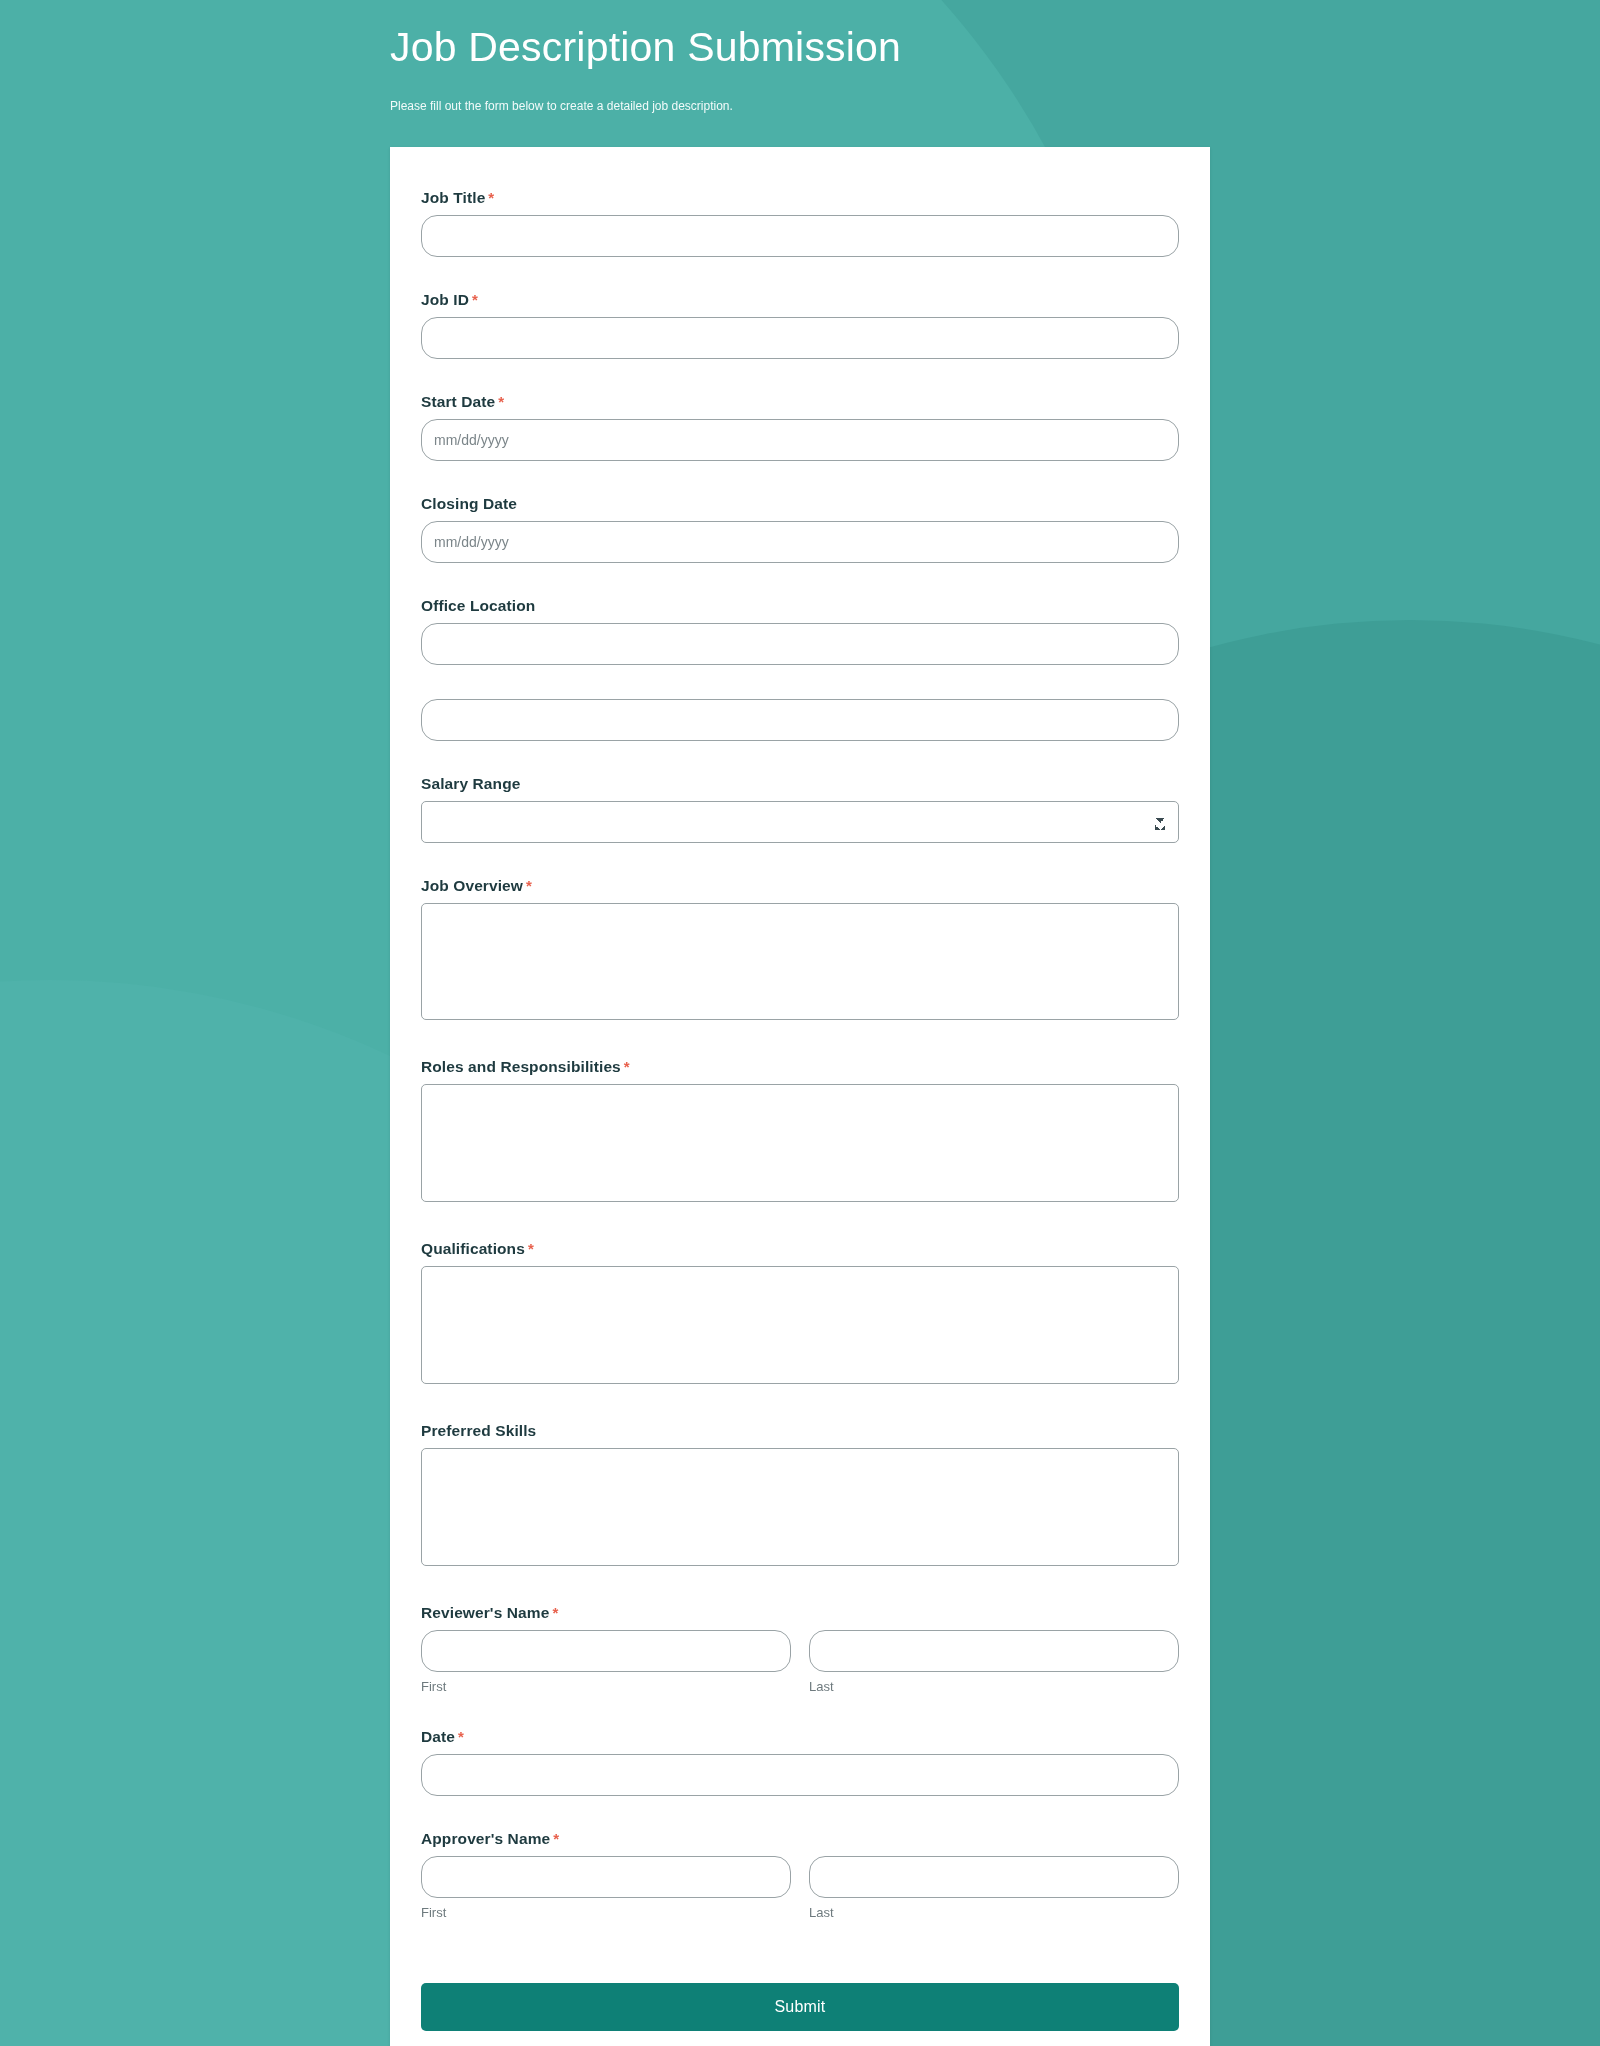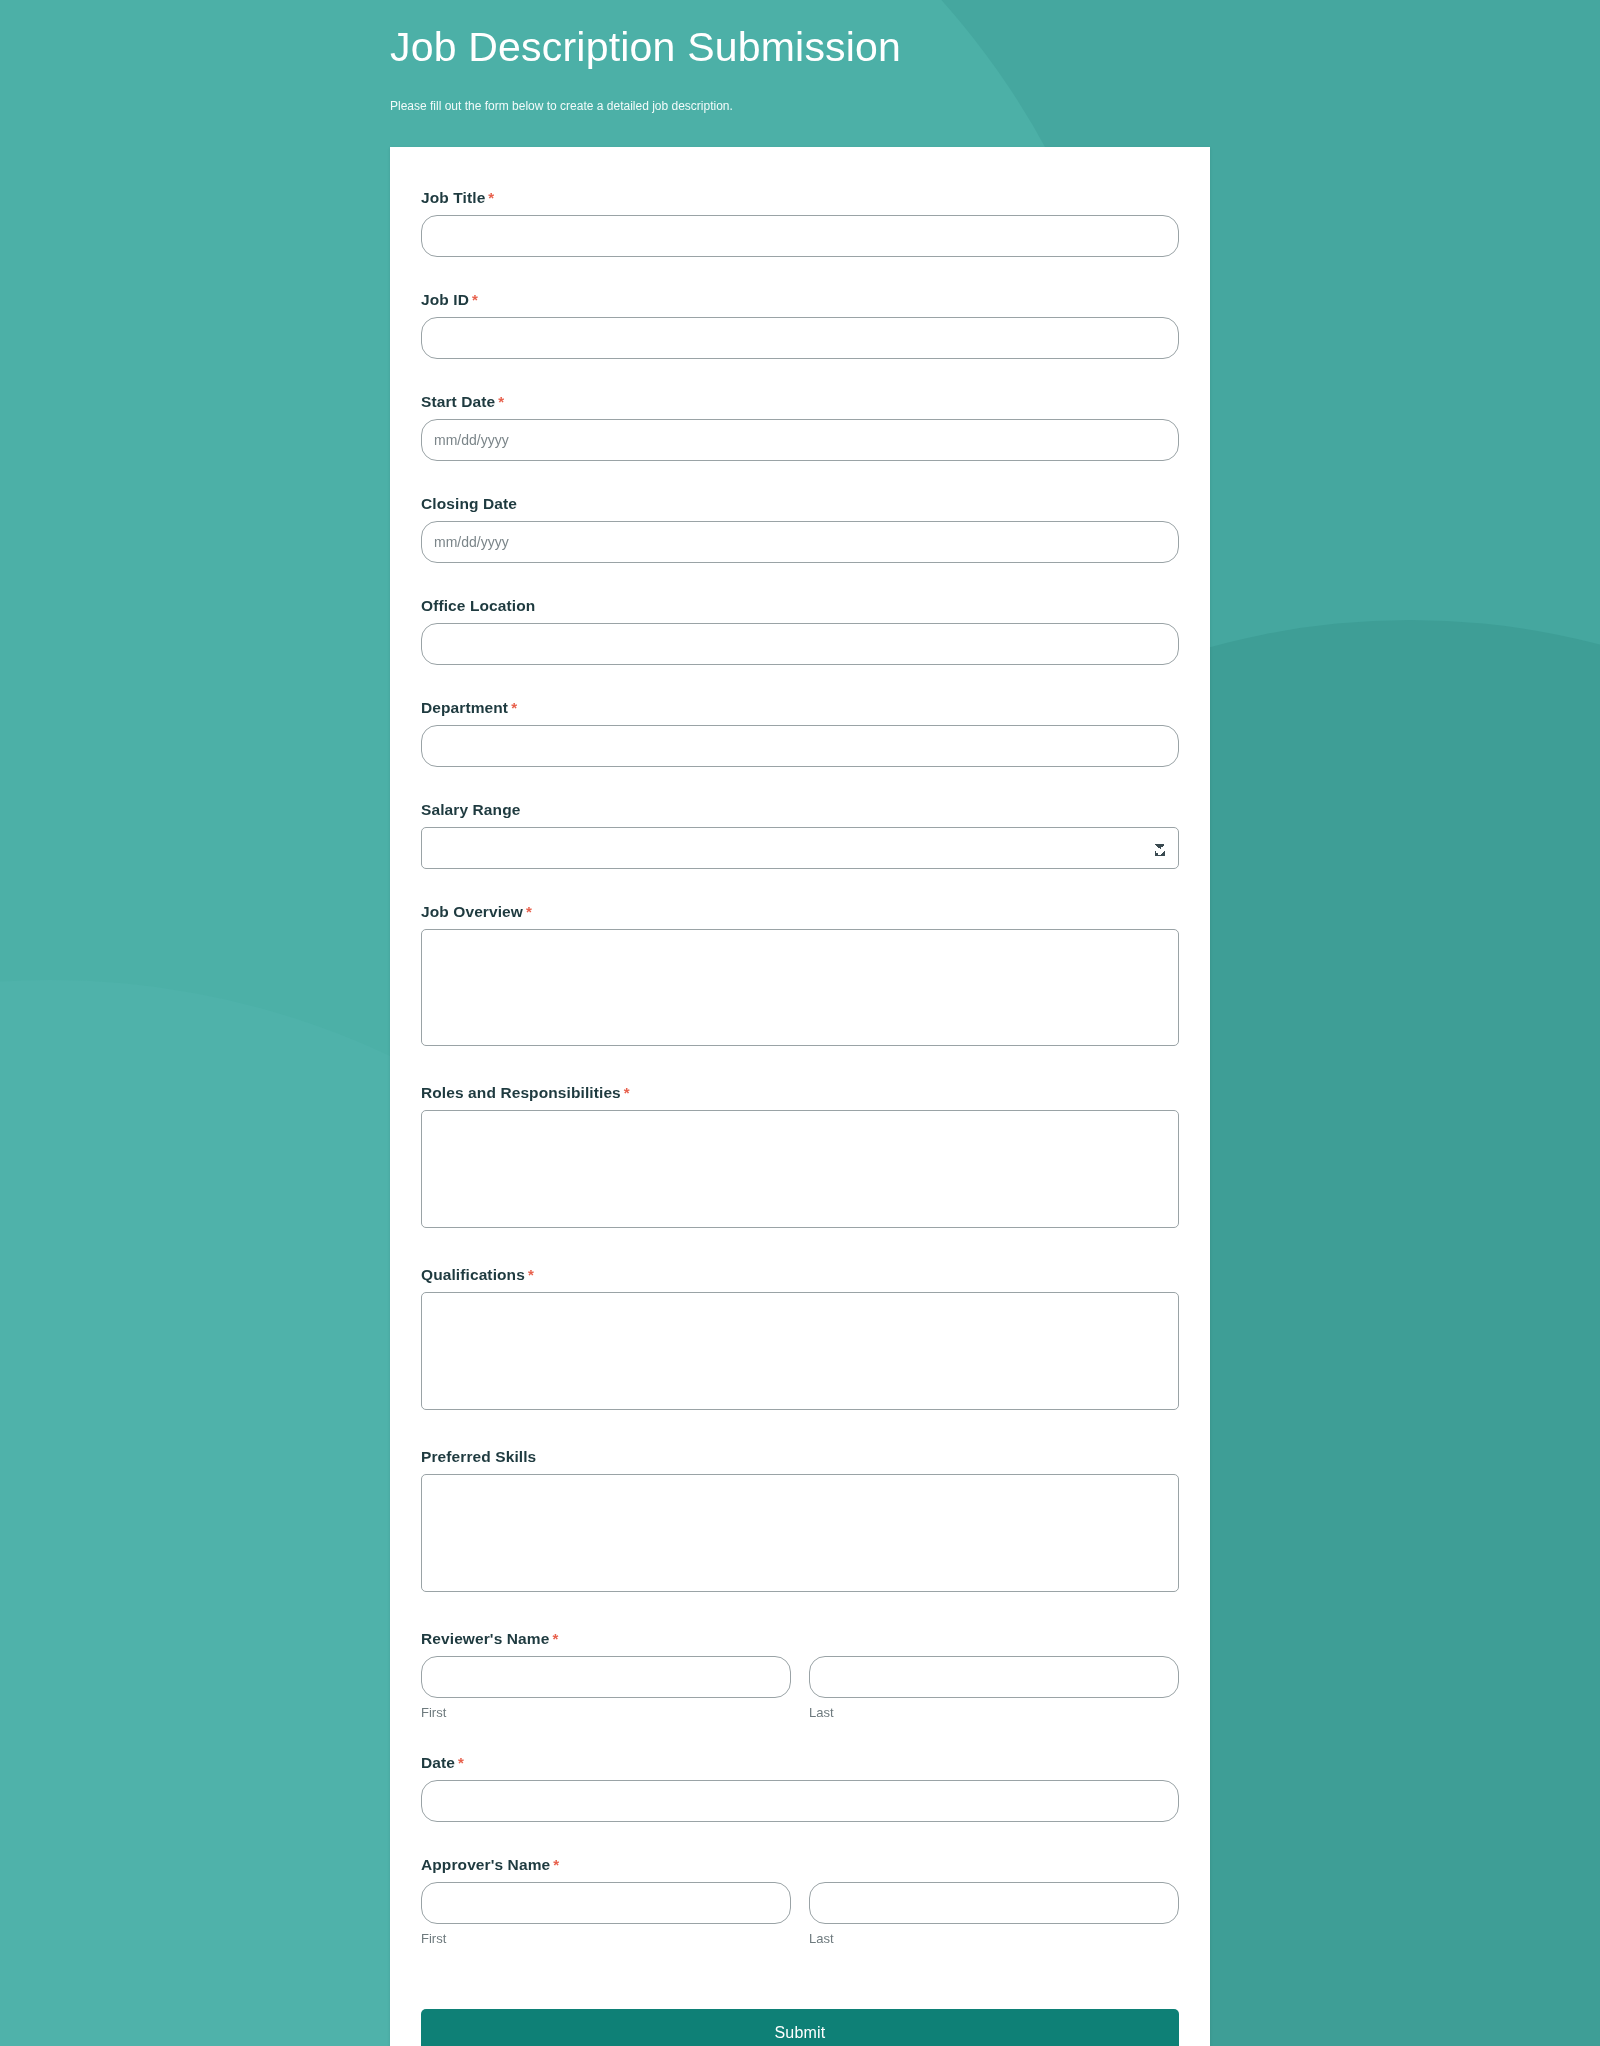--- a/index.html
+++ b/index.html
@@ -218,23 +218,20 @@
     </div>
 
     <div class="field">
       <label class="field-label">
         <span>Office Location</span>
       </label>
       <input class="text-input" type="text" value="" style="">
     </div>
 
     <div class="field">
-      <label class="field-label">
-        <span>Department</span><span class="req">*</span>
-      </label>
       <input class="text-input" type="text" value="" style="">
     </div>
 
     <div class="field">
       <label class="field-label">
         <span>Salary Range</span>
       </label>
       <select class="select-input">
         <option></option>
       </select>

